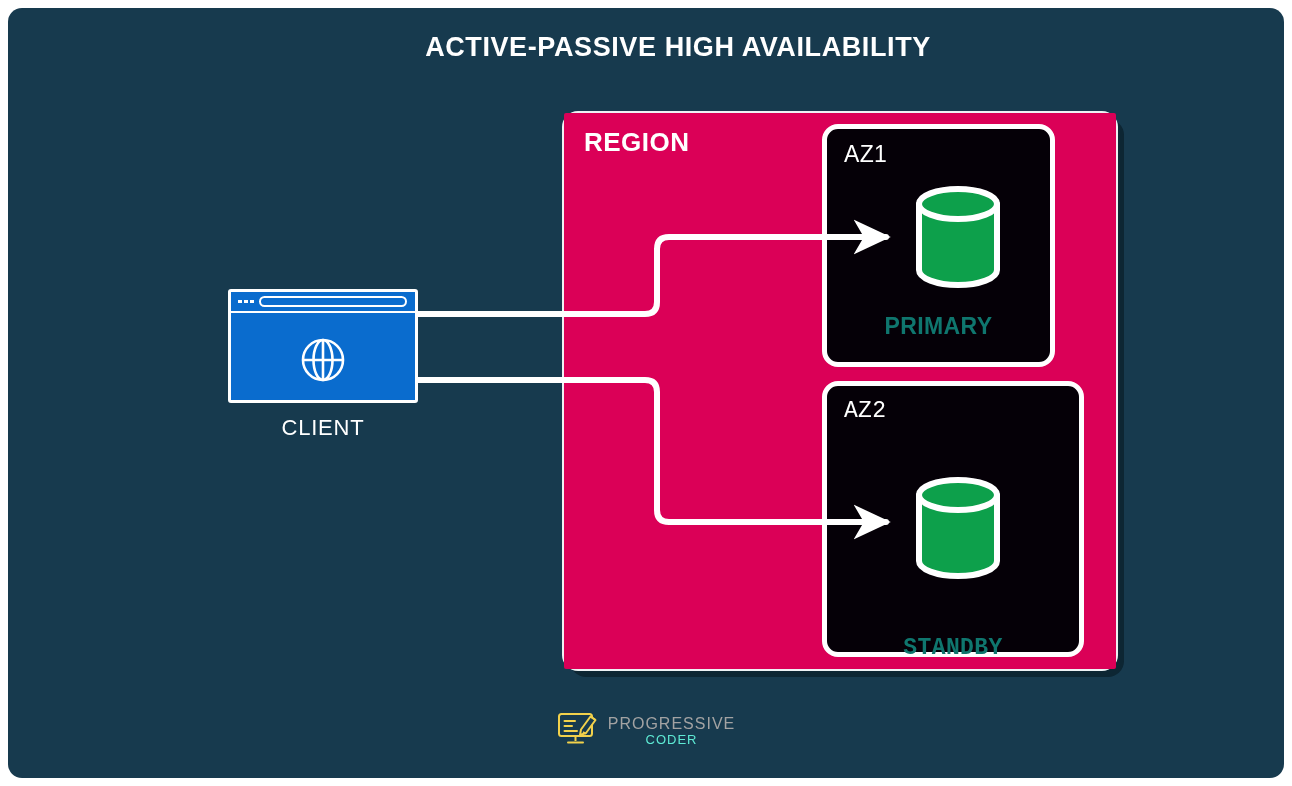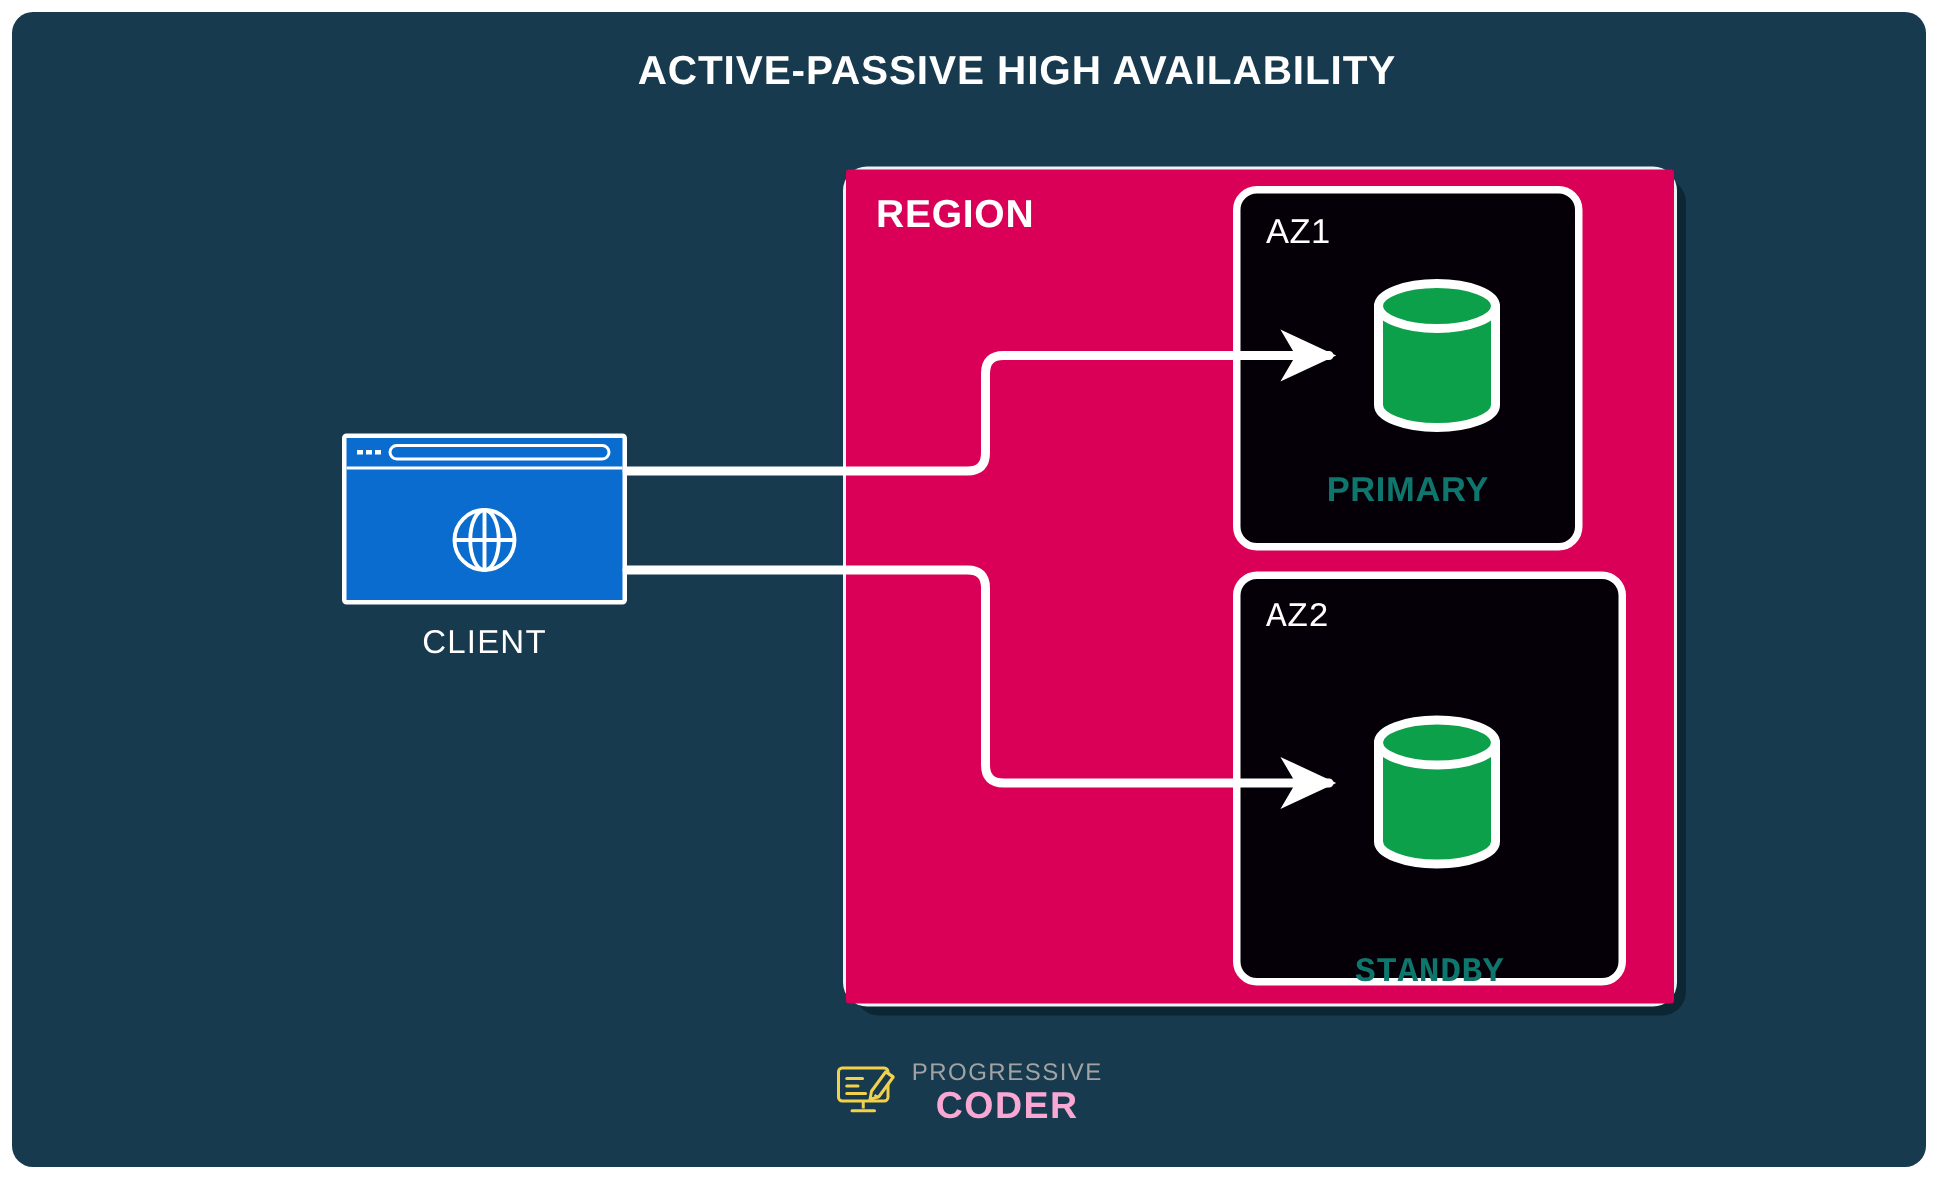--- a/index.html
+++ b/index.html
@@ -209,23 +209,23 @@
     align-items: center;
     line-height: 1.02;
   }
   #logo-line-1 {
     color: #a3a3a3;
     font-size: 16px;
     font-weight: normal;
     letter-spacing: 1px;
   }
   #logo-line-2 {
-    color: #f9a8d4;
-    font-size: 25px;
-    font-weight: bold;
+    color: #5eead4;
+    font-size: 13px;
+    font-weight: normal;
     letter-spacing: 1px;
   }
 </style>
 </head>
 <body>
 
 <div id="canvas">
 
   <div id="diagram-title">ACTIVE-PASSIVE HIGH AVAILABILITY</div>
 

